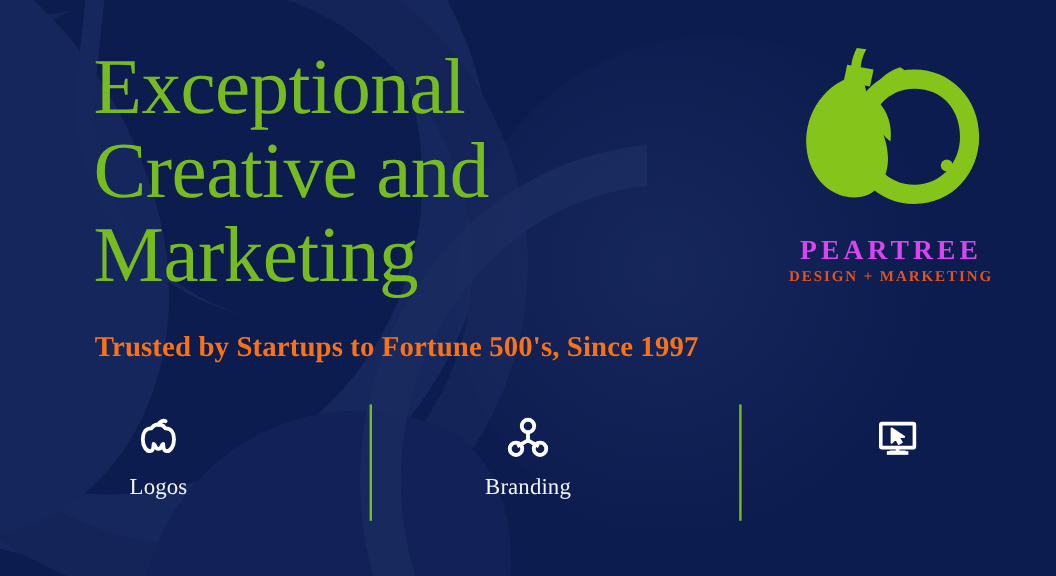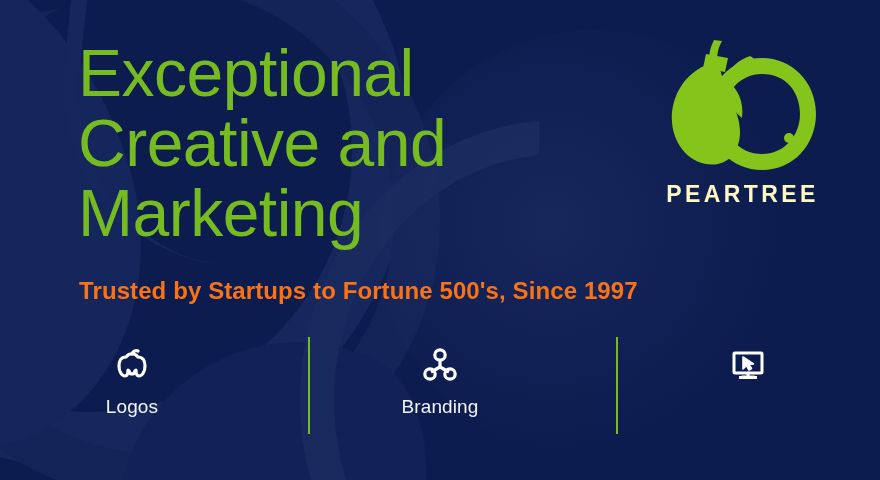--- a/index.html
+++ b/index.html
@@ -6,21 +6,21 @@
     margin: 0;
     padding: 0;
     background: #0c1b4d;
   }
   #banner {
     position: relative;
     width: 880px;
     height: 480px;
     overflow: hidden;
     background: #0d1c4f;
-    font-family: Liberation Sans, sans-serif;
+    font-family: Liberation Serif, serif;
     -webkit-font-smoothing: antialiased;
   }
 
   
   .bg-wm {
     position: absolute;
     pointer-events: none;
   }
   .wm-apple {
     left: -230px;
@@ -117,26 +117,26 @@
     width: 185px;
     text-align: center;
   }
   .logo-mark {
     width: 170px;
     height: 145px;
     margin: 0 auto;
     display: block;
   }
   .logo-word {
-    color: #fef9c3;
+    color: #d946ef;
     font-size: 23px;
     font-weight: 700;
     letter-spacing: 3.4px;
     line-height: 26px;
-    margin-top: 4px;
+    margin-top: 19px;
   }
   .logo-tag {
     color: #e2541f;
     font-size: 12.5px;
     font-weight: 700;
     letter-spacing: 1.6px;
     line-height: 16px;
   }
 
   
@@ -218,20 +218,21 @@
 
         <path d="M104 26 C72 26 50 52 50 84 C50 114 74 138 104 138 C136 138 158 112 158 82 C158 50 134 26 104 26 Z
                  M104 42 C128 42 142 60 142 82 C142 104 126 122 104 122 C82 122 66 104 66 84 C66 60 82 42 104 42 Z"></path>
 
         <path d="M92 24 C80 28 72 36 68 46 C80 40 94 38 106 40 C102 32 98 27 92 24 Z"></path>
 
         <circle cx="131" cy="106" r="5"></circle>
       </g>
     </svg>
     <div class="logo-word">PEARTREE</div>
+    <div class="logo-tag">DESIGN + MARKETING</div>
   </div>
 
   <div class="services">
 
     <div class="service">
       <span class="svc-icon">
         <svg width="40" height="40" viewBox="0 0 40 40" fill="none" stroke="#ffffff" stroke-width="3.2" stroke-linecap="round">
           <path d="M14 12 C9 12 7 16 7 21 C7 27 10 31 13 31 C15.5 31 16 28 16 25"></path>
           <path d="M26 12 C31 12 33 16 33 21 C33 27 30 31 27 31 C24.5 31 24 28 24 25"></path>
           <path d="M15 11 C17 8 23 8 25 11"></path>

